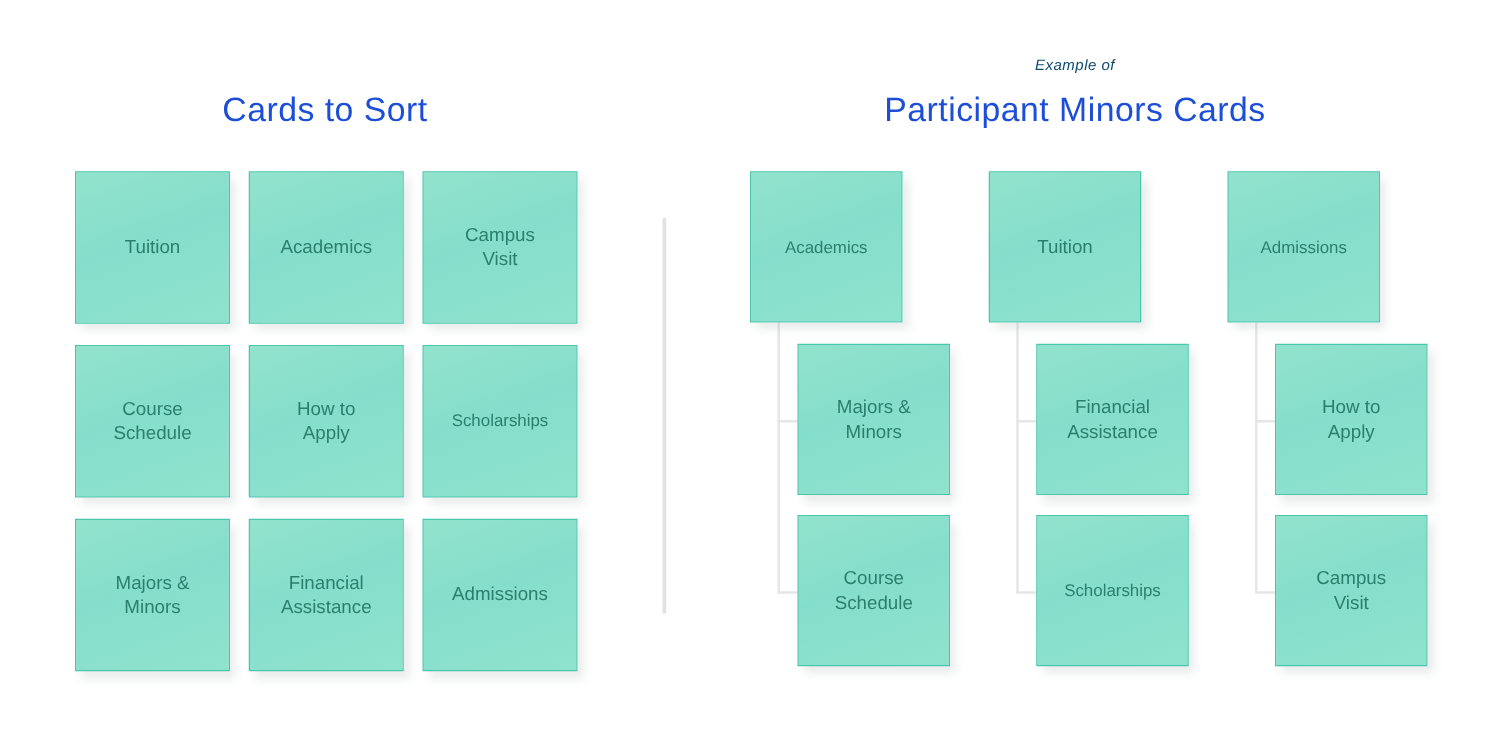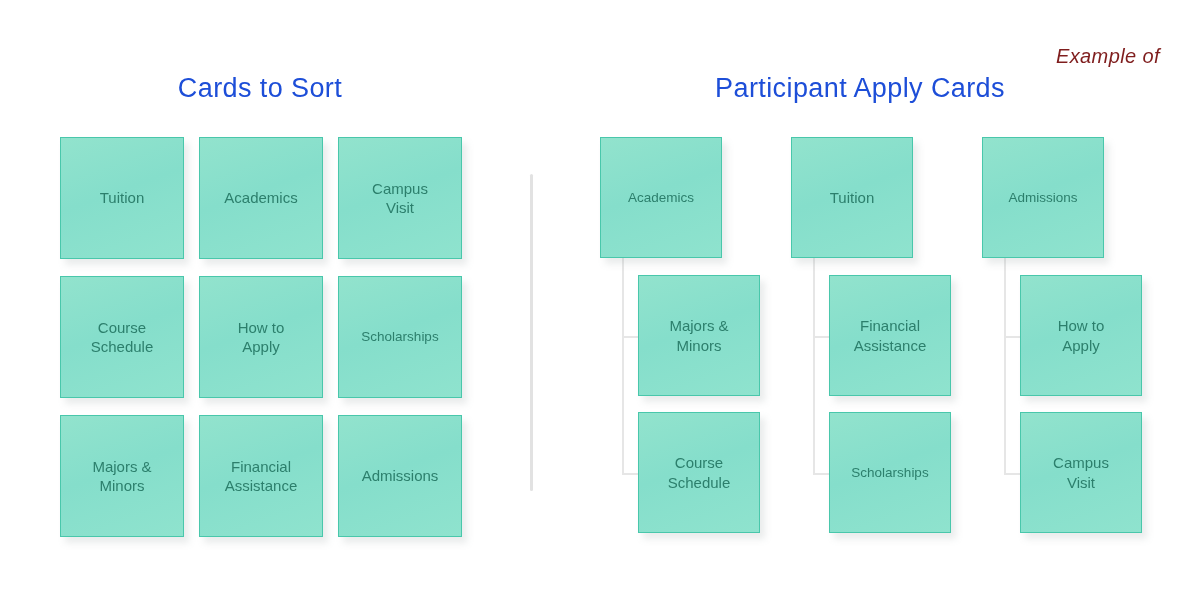--- a/index.html
+++ b/index.html
@@ -33,24 +33,23 @@
   #left-heading {
     left: 0;
     top: 73px;
     width: 520px;
     font-size: 27px;
   }
   #right-eyebrow {
     left: 560px;
     top: 45px;
     width: 600px;
-    font-size: 20px;
+    font-size: 12px;
     font-style: italic;
-    color: #7f1d1d;
-    text-align: right;
+    color: #0c4a6e;
   }
   #right-heading {
     left: 560px;
     top: 73px;
     width: 600px;
     font-size: 27px;
   }
 
   
   #divider {
@@ -139,21 +138,21 @@
       </div>
       <div class="card" style="left: 338px; top: 415px; width: 124px; height: 122px;">
         <span class="card-label">Admissions</span>
       </div>
     </div>
 
   <div id="divider"></div>
 
   <div id="right-eyebrow" class="panel-heading">Example of</div>
 
-  <div id="right-heading" class="panel-heading">Participant Apply Cards</div>
+  <div id="right-heading" class="panel-heading">Participant Minors Cards</div>
 
   <div id="right-columns">
       <div>
         <div class="connector-v" style="left: 622px; top: 258px; height: 216px;"></div>
         <div class="connector-h" style="left: 622px; top: 335.5px; width: 16px;"></div>
         <div class="connector-h" style="left: 622px; top: 472.5px; width: 16px;"></div>
         <div class="card small-text" style="left: 600px; top: 137px; width: 122px; height: 121px;">
           <span class="card-label">Academics</span>
         </div>
         <div class="card" style="left: 638px; top: 275px; width: 122px; height: 121px;">

